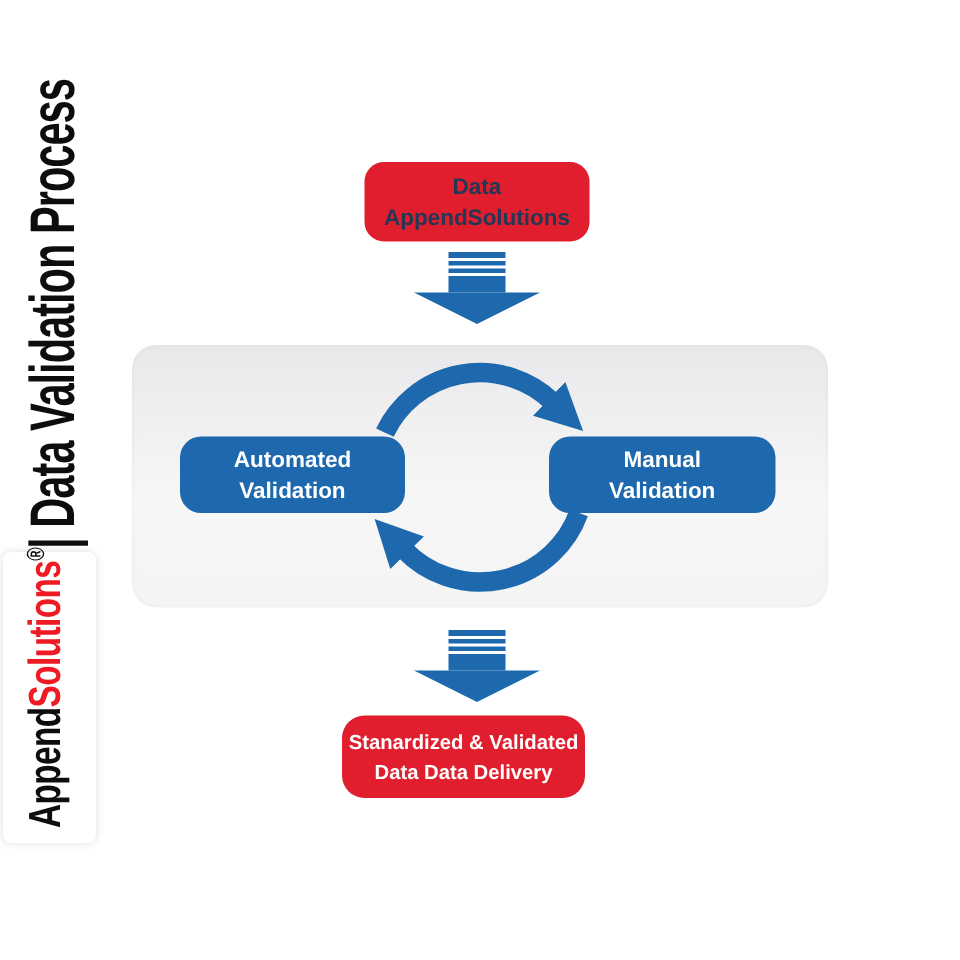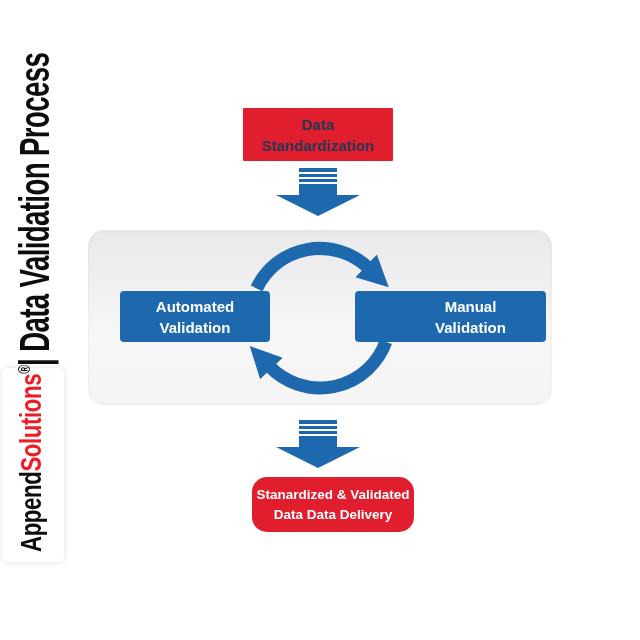--- a/index.html
+++ b/index.html
@@ -30,26 +30,26 @@
     white-space:nowrap;color:var(--brand-black);
   }
   .b-red{color:var(--brand-red);}
   .b-reg{font-size:55%;vertical-align:super;color:var(--brand-black);}
   
   .box{
     position:absolute;display:flex;flex-direction:column;justify-content:center;
     align-items:center;text-align:center;font-weight:bold;
   }
   .box span{display:block;}
-  .red-box{background:var(--red);border-radius:1px;}
-  .blue-box{background:var(--blue);border-radius:4px;color:#fff;font-size:15px;line-height:21px;}
+  .red-box{background:var(--red);border-radius:13px;}
+  .blue-box{background:var(--blue);border-radius:14px;color:#fff;font-size:15px;line-height:21px;}
   .top-box{left:243px;top:108px;width:150px;height:53px;color:var(--navy);font-size:15px;line-height:21px;}
-  .bottom-box{left:252px;top:477px;width:162px;height:55px;color:#fff;font-size:13.5px;line-height:20px;border-radius:15px;}
+  .bottom-box{left:228px;top:477px;width:162px;height:55px;color:#fff;font-size:13.5px;line-height:20px;border-radius:15px;}
   .left-box{left:120px;top:291px;width:150px;height:51px;}
-  .right-box{left:355px;top:291px;width:151px;height:51px;padding-left:40px;}
+  .right-box{left:366px;top:291px;width:151px;height:51px;}
   
   .panel{
     position:absolute;left:88px;top:230px;width:464px;height:175px;border-radius:16px;
     background:linear-gradient(180deg,var(--panel-dark) 0%,var(--panel-light) 60%,#f4f4f5 100%);
     box-shadow:inset 0 0 4px rgba(0,0,0,0.05);
   }
   .arrow-top{position:absolute;left:275px;top:168px;}
   .arrow-bottom{position:absolute;left:275px;top:420px;}
   .cycle{position:absolute;left:230px;top:235px;}
   .copyright{
@@ -60,21 +60,21 @@
 <body>
 
 <div class="canvas">
 
   <div class="brand-card"></div>
   <div class="v-title">| Data Validation Process</div>
   <div class="v-brand"><span class="b-black">Append</span><span class="b-red">Solutions</span><sup class="b-reg">®</sup></div>
 
   <div class="box red-box top-box">
     <span>Data</span>
-    <span>Standardization</span>
+    <span>AppendSolutions</span>
   </div>
 
   <svg class="arrow-top" width="86" height="48" viewBox="0 0 86 48">
     <rect x="24" y="0" width="38" height="4" style="fill:var(--blue)"></rect>
     <rect x="24" y="6" width="38" height="3" style="fill:var(--blue)"></rect>
     <rect x="24" y="11" width="38" height="3" style="fill:var(--blue)"></rect>
     <rect x="24" y="16" width="38" height="11" style="fill:var(--blue)"></rect>
     <polygon points="1,27 85,27 43,48" style="fill:var(--blue)"></polygon>
   </svg>
 

